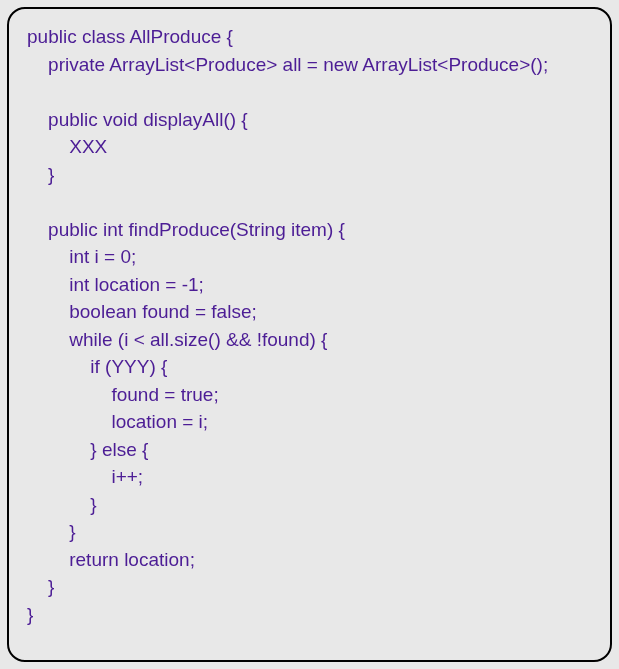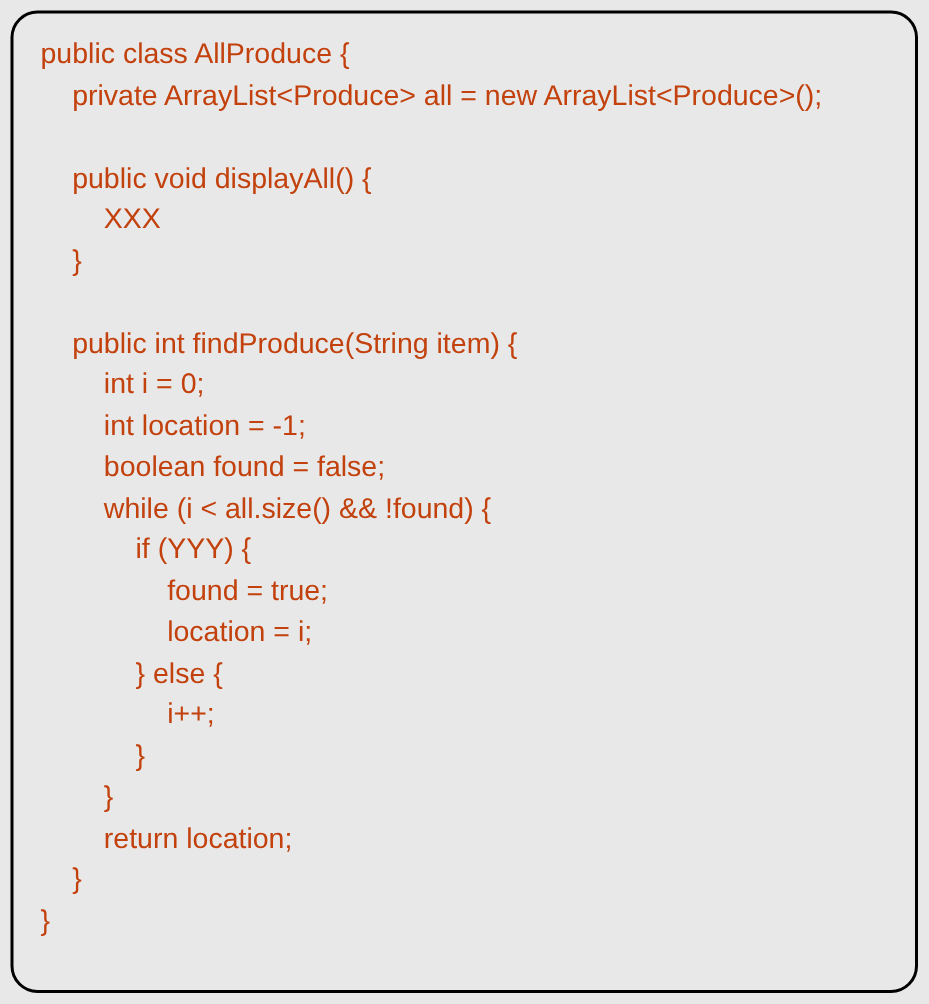--- a/index.html
+++ b/index.html
@@ -22,21 +22,21 @@
       background: #e8e8e8;
       border: 2px solid #000;
       border-radius: 18px;
       padding: 14px 18px;
     }
     .code {
       font-family: Arial, Helvetica, sans-serif;
       font-size: 19px;
       line-height: 27.5px;
       white-space: pre;
-      color: #c2410c;
+      color: #4c1d95;
     }
   </style>
 </head>
 <body>
 
 <div class="code-box">
   <div class="code">public class AllProduce {
     private ArrayList&lt;Produce&gt; all = new ArrayList&lt;Produce&gt;();
 
     public void displayAll() {

